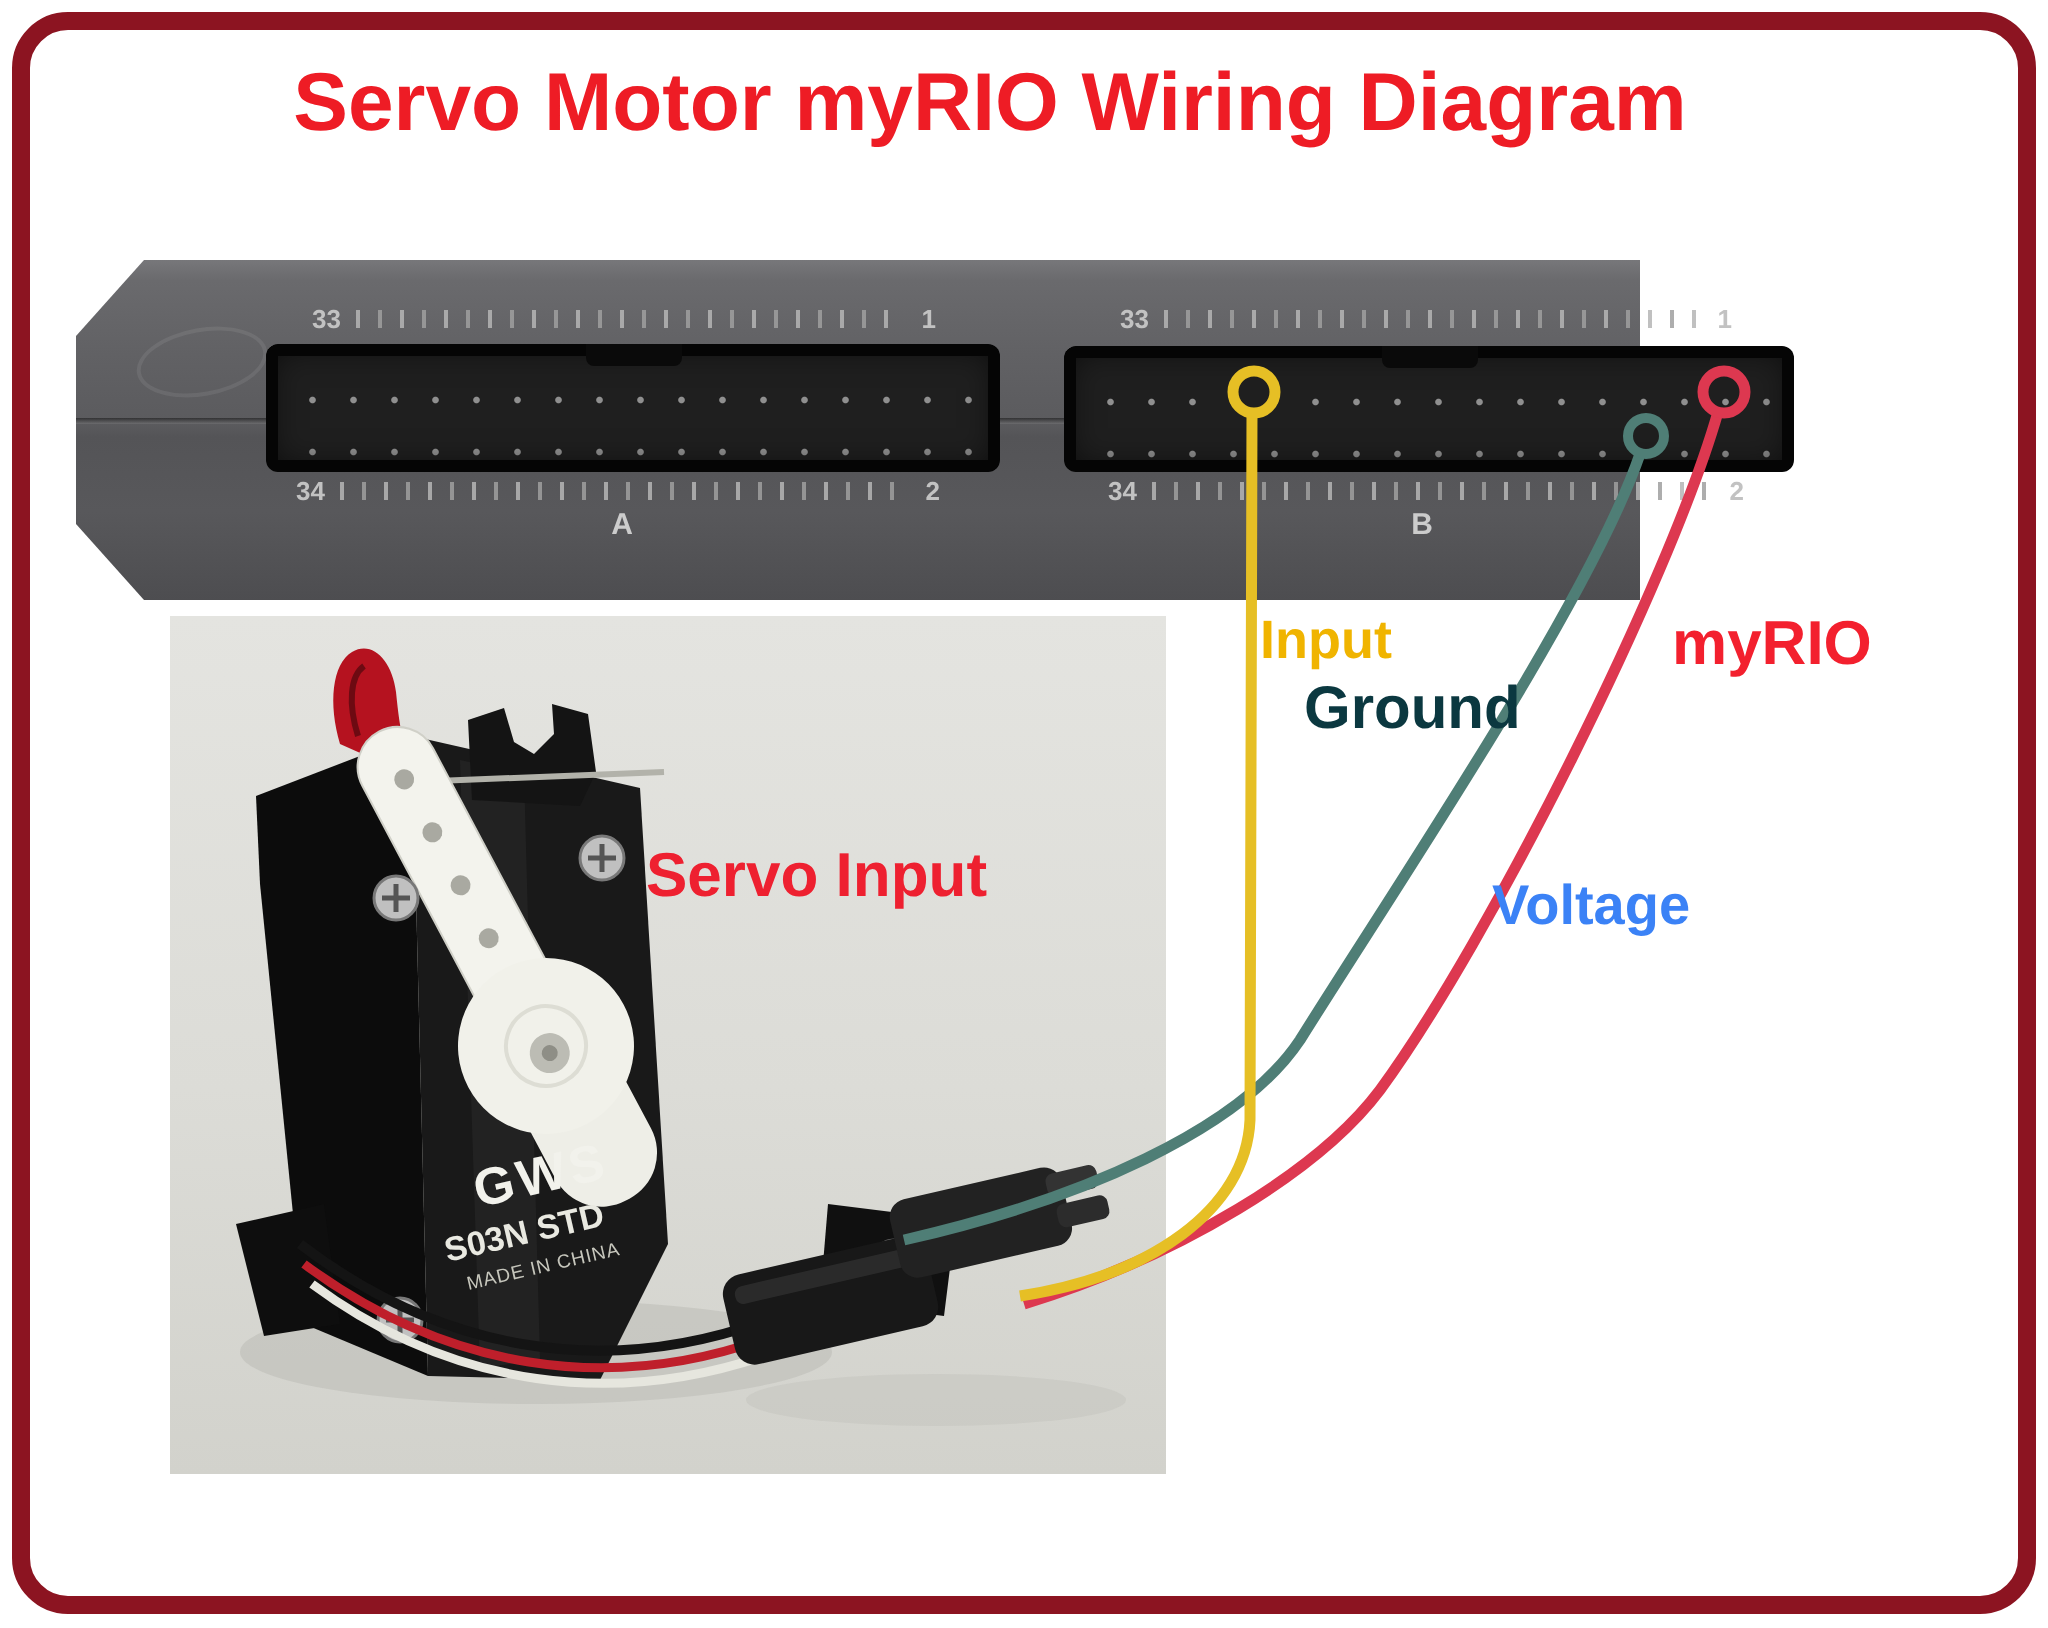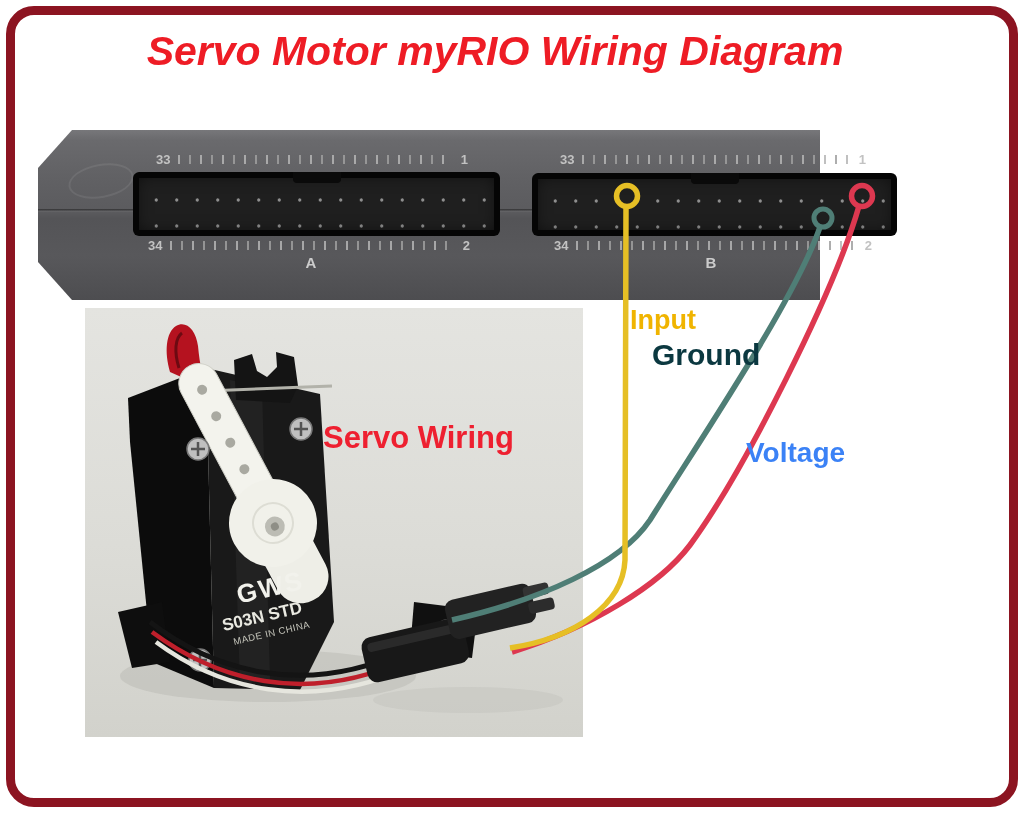--- a/index.html
+++ b/index.html
@@ -6,21 +6,21 @@
   .canvas{
     position:relative;width:1024px;height:814px;background:#ffffff;
     font-family:"Liberation Sans",sans-serif;overflow:hidden;
   }
   .frame{
     position:absolute;left:6px;top:6px;right:6px;bottom:7px;
     border:9px solid #8c1421;border-radius:28px;pointer-events:none;z-index:30;
   }
   .title{
     position:absolute;left:80px;top:28px;width:830px;text-align:center;
-    font-size:41px;font-weight:bold;letter-spacing:0px;z-index:5;font-style:italic;
+    font-size:41px;font-weight:bold;letter-spacing:0px;z-index:5;
   }
   
   .device{
     position:absolute;left:38px;top:130px;width:782px;height:170px;z-index:2;
     background:linear-gradient(180deg,#77777a 0%,#6a6a6d 6%,#616164 28%,#5b5b5e 48%,#545457 52%,#58585b 74%,#4d4d50 100%);
     clip-path:polygon(34px 0%,920px 0%,954px 40px,954px 132px,924px 170px,34px 170px,0px 132px,0px 38px);
   }
   .seam{position:absolute;left:0;right:0;top:79px;height:3px;
     background:linear-gradient(180deg,rgba(0,0,0,.45),rgba(255,255,255,.10));}
   .emboss{position:absolute;left:30px;top:34px;width:62px;height:30px;border-radius:50%;
@@ -177,16 +177,17 @@
     <path d="M859,206 C835,290 745,470 690,545 C660,585 590,628 512,652" fill="none" stroke-width="5.5" stroke="#dd3850"></path>
     <path d="M626,206 L625,560 C623,605 575,638 510,648" fill="none" stroke-width="5.5" stroke="#e6bf25"></path>
 
     <circle cx="627" cy="196" r="10.5" fill="none" stroke-width="5.5" stroke="#e6bf25"></circle>
     <circle cx="823" cy="218" r="9" fill="none" stroke-width="5" stroke="#4f7e76"></circle>
     <circle cx="862" cy="196" r="10.5" fill="none" stroke-width="5.5" stroke="#dd3850"></circle>
   </svg>
 
   <div class="lbl input-lbl" style="color: rgb(240, 180, 0);">Input</div>
   <div class="lbl ground-lbl" style="color: rgb(11, 56, 64);">Ground</div>
+  <div class="lbl myrio-lbl" style="color: rgb(243, 32, 46);">myRIO</div>
   <div class="lbl voltage-lbl" style="color: #3b82f6;">Voltage</div>
-  <div class="lbl servo-lbl" style="color: rgb(238, 32, 48);">Servo Wiring</div>
+  <div class="lbl servo-lbl" style="color: rgb(238, 32, 48);">Servo Input</div>
 
 </div>
 
 </body></html>

